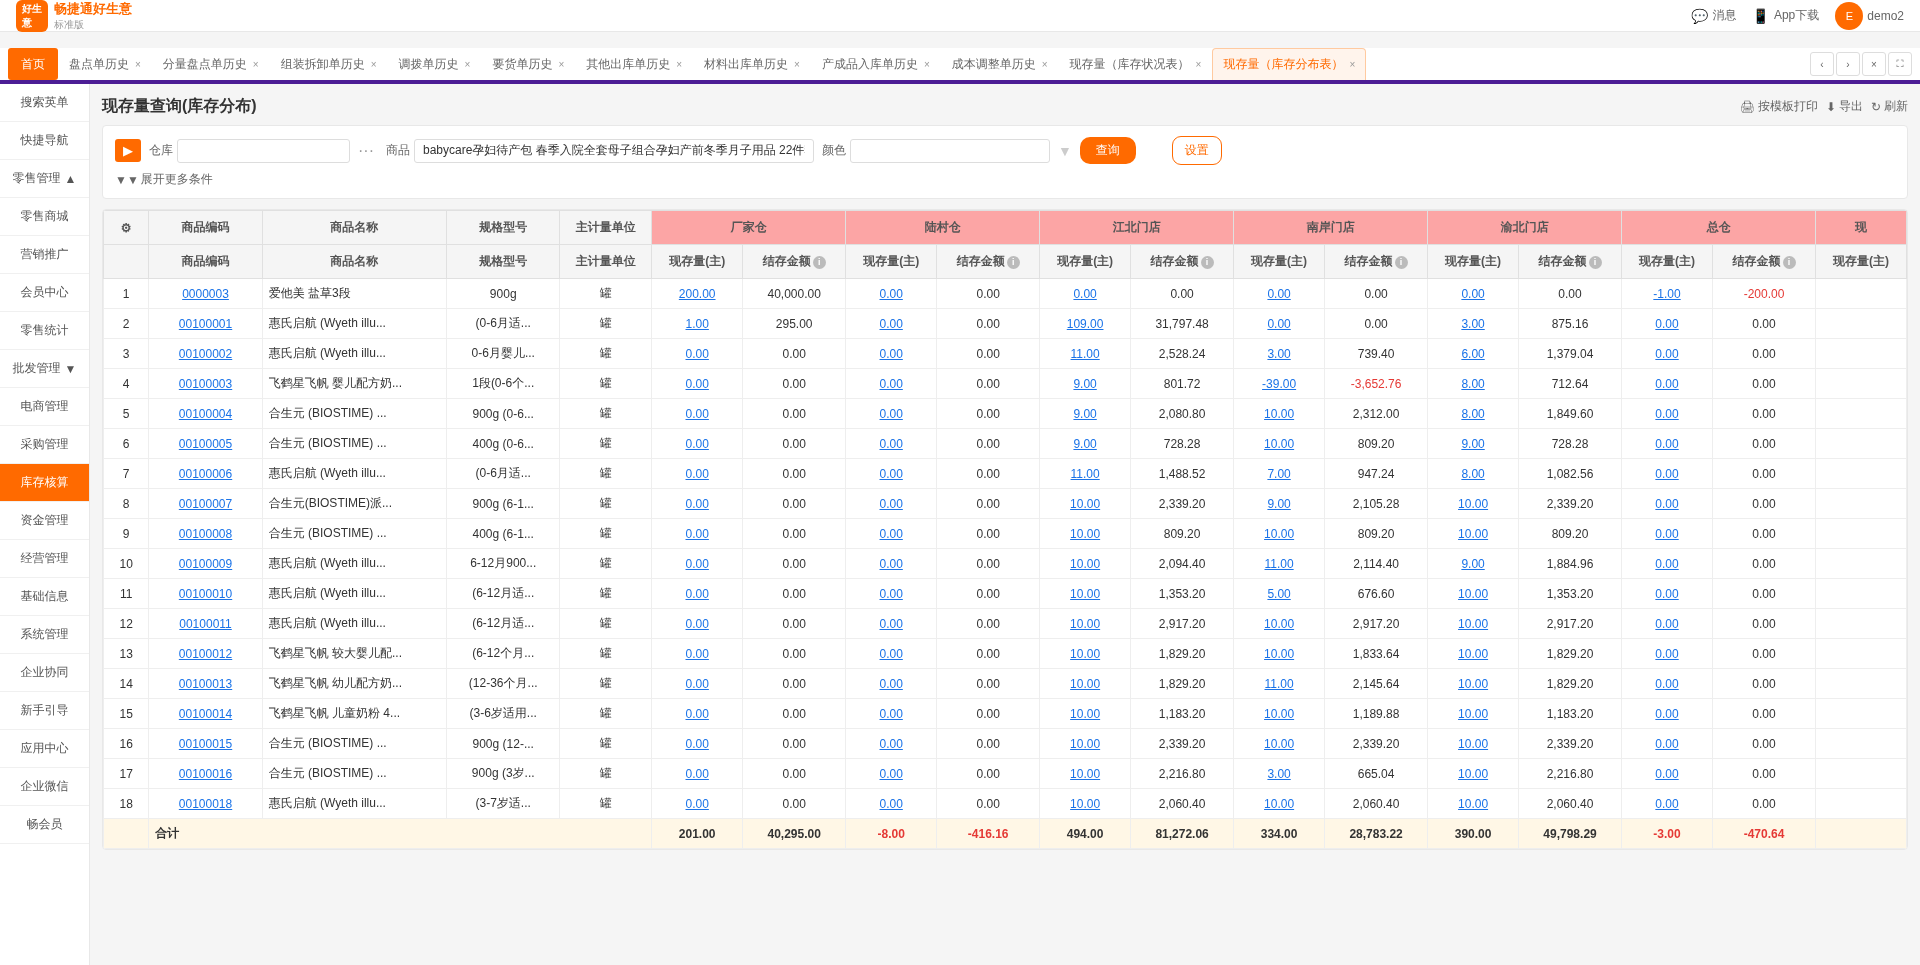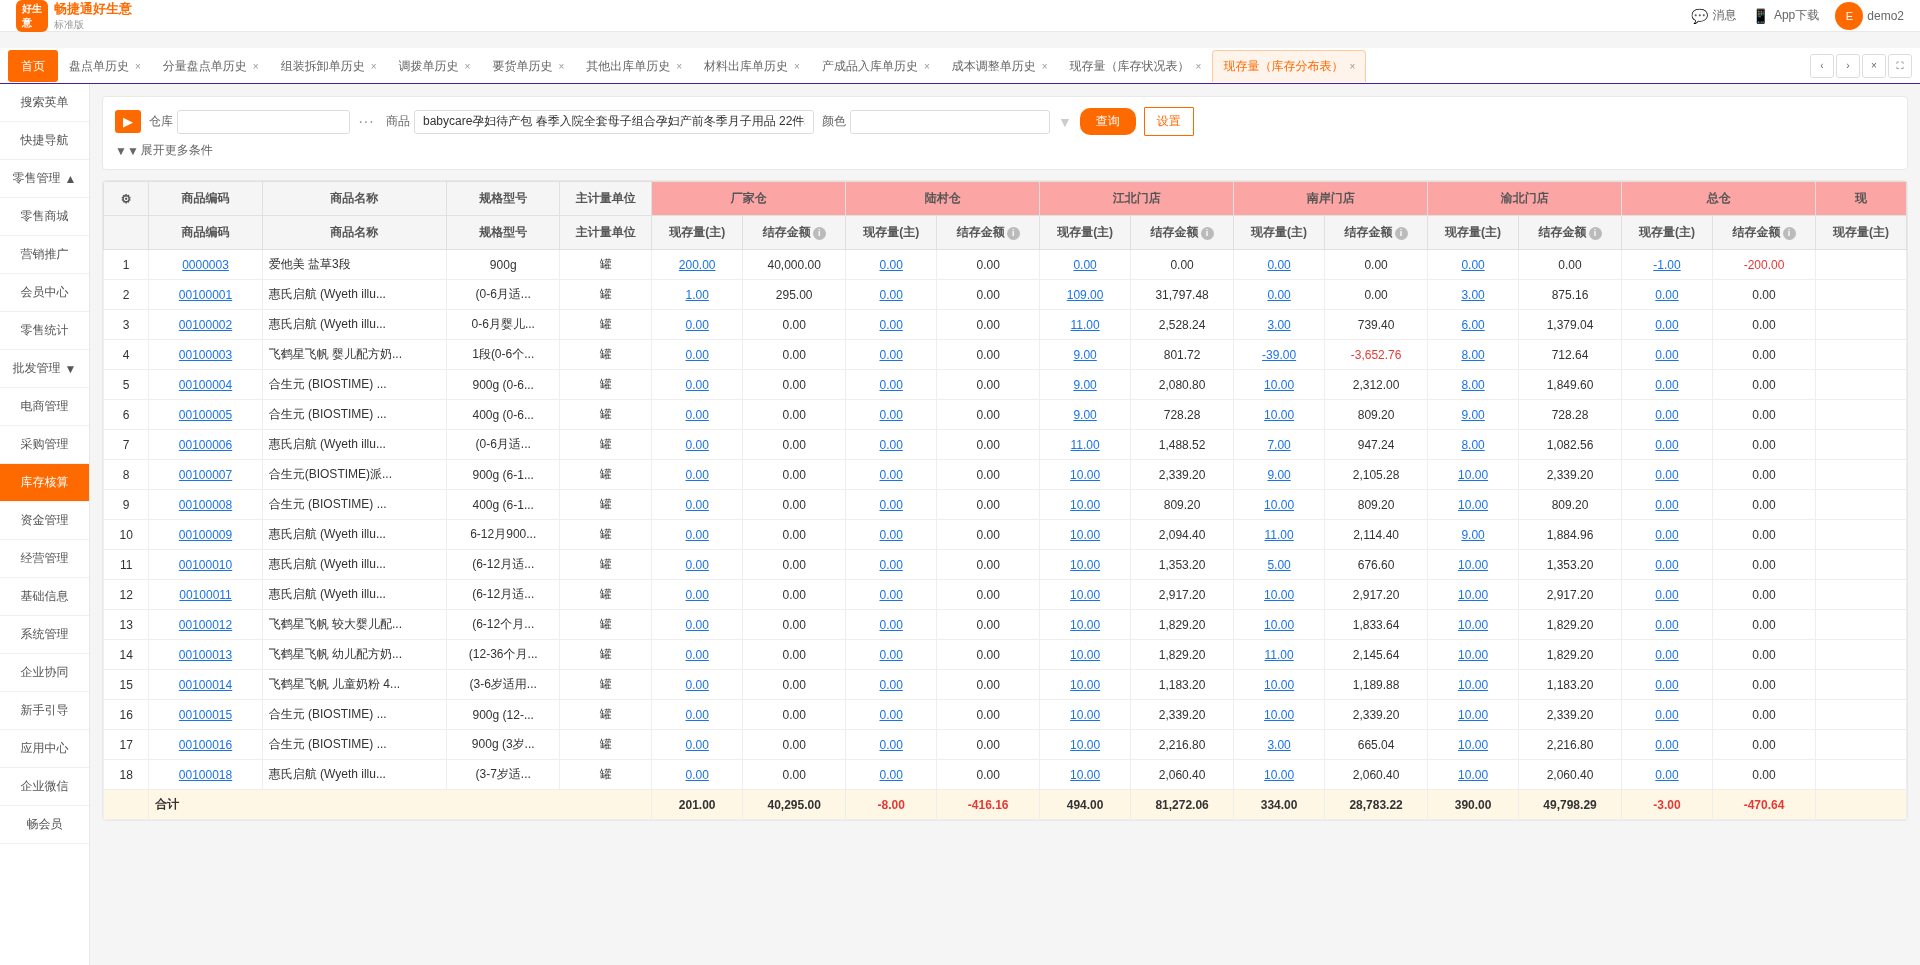--- a/index.html
+++ b/index.html
@@ -8,21 +8,21 @@
     
     .top-bar { height: 32px; background: #fff; display: flex; align-items: center; justify-content: space-between; padding: 0 16px; border-bottom: 1px solid #e8e8e8; position: fixed; top: 0; left: 0; right: 0; z-index: 100; }
     .top-bar-left { display: flex; align-items: center; gap: 8px; }
     .logo-area { display: flex; align-items: center; gap: 6px; color: #ff6a00; font-weight: bold; font-size: 13px; }
     .logo-icon { width: 32px; height: 32px; background: #ff6a00; border-radius: 6px; display: flex; align-items: center; justify-content: center; color: #fff; font-size: 10px; }
     .top-bar-right { display: flex; align-items: center; gap: 16px; }
     .top-bar-btn { display: flex; align-items: center; gap: 4px; color: #666; cursor: pointer; font-size: 12px; }
     .avatar { width: 28px; height: 28px; border-radius: 50%; background: #ff6a00; display: flex; align-items: center; justify-content: center; color: #fff; font-size: 11px; }
     
     
-    .nav-tabs { height: 36px; background: #fff; display: flex; align-items: center; padding: 0 8px; border-bottom: 1px solid #4c1d95; position: fixed; top: 48px; left: 0; right: 0; z-index: 99; overflow: hidden; }
+    .nav-tabs { height: 36px; background: #fff; display: flex; align-items: center; padding: 0 8px; border-bottom: 4px solid #4c1d95; position: fixed; top: 48px; left: 0; right: 0; z-index: 99; overflow: hidden; }
     .nav-tab { padding: 0 10px; height: 32px; display: flex; align-items: center; gap: 4px; border-radius: 4px 4px 0 0; cursor: pointer; white-space: nowrap; font-size: 12px; color: #666; border: 1px solid transparent; border-bottom: none; }
     .nav-tab.active { background: #fff4ec; color: #ff6a00; border-color: #ffcaa0; }
     .nav-tab-home { background: #ff6a00; color: #fff; padding: 4px 12px; border-radius: 3px; }
     .nav-tab-close { font-size: 10px; color: #999; margin-left: 2px; }
     .nav-arrows { display: flex; align-items: center; gap: 2px; margin-left: auto; }
     .nav-arrow-btn { width: 24px; height: 24px; border: 1px solid #ddd; border-radius: 3px; display: flex; align-items: center; justify-content: center; cursor: pointer; color: #666; font-size: 10px; }
     
     
     .sidebar { width: 90px; background: #fff; position: fixed; top: 84px; left: 0; bottom: 0; border-right: 1px solid #e8e8e8; overflow-y: auto; z-index: 98; }
     .sidebar-item { padding: 10px 6px; text-align: center; cursor: pointer; color: #555; font-size: 12px; border-bottom: 1px solid #f0f0f0; }
@@ -36,21 +36,21 @@
     .query-bar { background: #fff; border: 1px solid #e8e8e8; border-radius: 4px; padding: 10px 12px; margin-bottom: 10px; }
     .query-row { display: flex; align-items: center; gap: 8px; flex-wrap: wrap; }
     .query-expand { background: #ff6a00; color: #fff; border: none; padding: 4px 8px; border-radius: 3px; cursor: pointer; font-size: 13px; }
     .query-field { display: flex; align-items: center; gap: 4px; }
     .query-label { color: #666; white-space: nowrap; font-size: 12px; }
     .query-input { border: 1px solid #ddd; border-radius: 3px; padding: 4px 8px; font-size: 12px; color: #333; min-width: 80px; }
     .query-input-long { min-width: 400px; }
     .query-dots { color: #999; font-size: 16px; padding: 0 4px; }
     .query-expand-btn { color: #666; font-size: 12px; cursor: pointer; display: flex; align-items: center; gap: 2px; }
     .btn-query { background: #ff6a00; color: #fff; border: none; padding: 5px 16px; border-radius: 10px; cursor: pointer; font-size: 12px; }
-    .btn-settings { background: #fff; color: #ff6a00; border: 1px solid #ff6a00; padding: 5px 12px; border-radius: 1px; cursor: pointer; font-size: 12px; }
+    .btn-settings { background: #fff; color: #ff6a00; border: 1px solid #ff6a00; padding: 5px 12px; border-radius: 9px; cursor: pointer; font-size: 12px; margin-left: 28px; }
     
     
     .table-wrapper { background: #fff; border: 1px solid #e8e8e8; border-radius: 4px; overflow: auto; }
     
     table { width: 100%; border-collapse: collapse; font-size: 12px; }
     thead tr { background: #f5f5f5; }
     thead th { padding: 8px 6px; border: 1px solid #e0e0e0; color: #555; font-weight: 600; text-align: center; white-space: nowrap; }
     thead th.group-header { background: #fca5a5; font-weight: 600; }
     tbody tr { border-bottom: 1px solid #f0f0f0; }
     tbody tr.total-row { background: #fff7e6; font-weight: bold; }
@@ -142,20 +142,37 @@
   <div class="sidebar-item">系统管理</div>
   <div class="sidebar-item">企业协同</div>
   <div class="sidebar-item">新手引导</div>
   <div class="sidebar-item">应用中心</div>
   <div class="sidebar-item">企业微信</div>
   <div class="sidebar-item">畅会员</div>
 </div>
 
 <div class="main">
 
+  <div class="page-header-actions">
+    <div class="page-header-title">现存量查询(库存分布)</div>
+    <div class="page-header-btns">
+      <div class="btn-action">
+        <span>🖨</span>
+        <span>按模板打印</span>
+      </div>
+      <div class="btn-action">
+        <span>⬇</span>
+        <span>导出</span>
+      </div>
+      <div class="btn-action">
+        <span>↻</span>
+        <span>刷新</span>
+      </div>
+    </div>
+  </div>
 
   <div class="query-bar">
     <div class="query-row">
       <button class="query-expand">▶</button>
       <div class="query-field">
         <span class="query-label">仓库</span>
         <input class="query-input" value="" style="min-width: 120px;">
         <span class="query-dots">···</span>
       </div>
       <div class="query-field">

